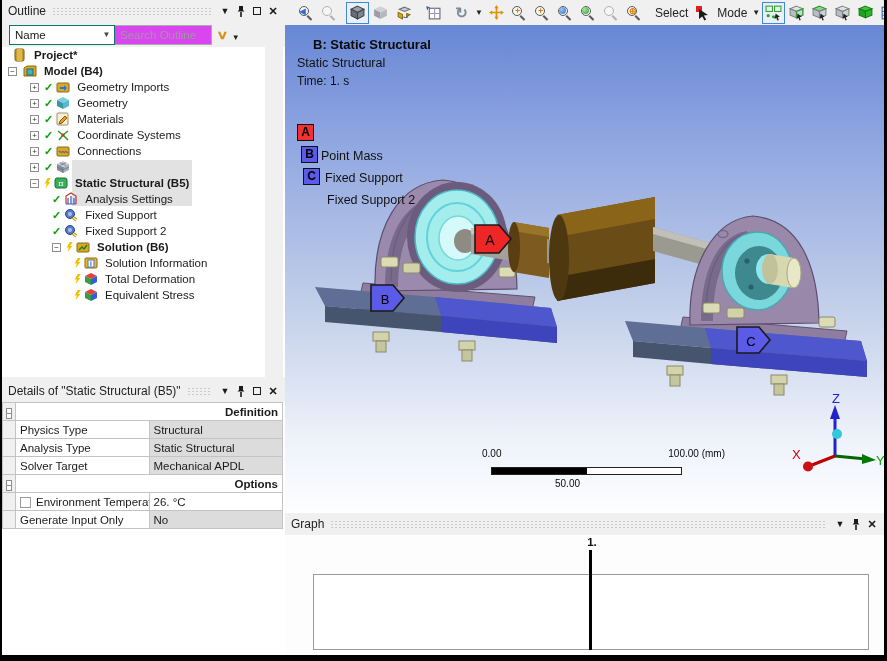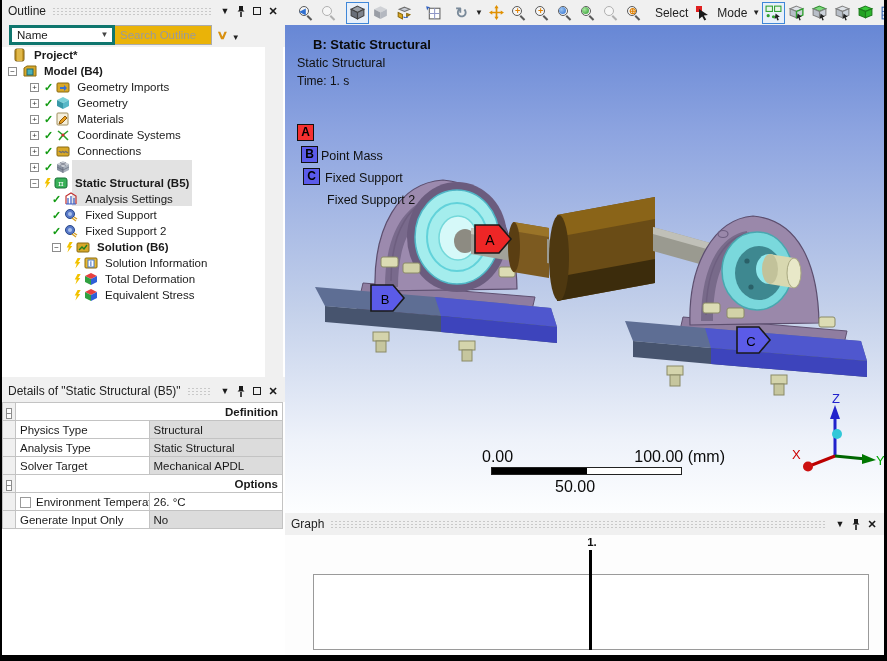--- a/index.html
+++ b/index.html
@@ -21,24 +21,24 @@
   .phdr .ttl { font-size:12px; color:#222; white-space:nowrap; }
   .hbtn { width:16px; height:15px; display:flex; align-items:center; justify-content:center;
           color:#1a1a1a; font-size:9px; cursor:default; }
   .hbtn.maxi span { width:8px; height:8px; border:1.4px solid #1a1a1a; display:block; }
   .hbtn.close { font-size:11px; font-weight:bold; }
 
   
   .leftcol { position:absolute; left:2px; top:0; width:283px; height:555px; background:#fff; }
   .outline-panel { position:absolute; left:0; top:0; width:283px; height:377px; background:#fff; }
   .filter-row { height:25px; background:#f0f0f0; display:flex; align-items:center; padding-left:7px; }
-  .combo { width:106px; height:20px; background:#fff; border:3px solid #0f766e; display:flex; align-items:center; }
+  .combo { width:106px; height:20px; background:#fff; border:1px solid #0f766e; display:flex; align-items:center; }
   .combo .cval { flex:1; padding-left:5px; font-size:11.5px; }
   .combo .carr { width:15px; height:100%; display:flex; align-items:center; justify-content:center; color:#444; font-size:8px; }
-  .search { width:97px; height:20px; background:#eab308; border:1px solid #ababab; border-left:none; }
+  .search { width:97px; height:20px; background:#d946ef; border:1px solid #ababab; border-left:none; }
   .search input { width:100%; height:100%; border:none; outline:none; padding-left:5px; font-size:11.5px;
                   font-family:"Liberation Sans",sans-serif; color:#222; background:transparent; }
   .search input::placeholder { color:#9a9a9a; }
   .goldchev { color:#d89010; font-size:12px; font-weight:bold; margin-left:6px; transform:scaleX(1.4); }
   .tinycaret { color:#222; font-size:8px; margin-left:5px; margin-top:6px; }
 
   .tree { position:absolute; left:0; top:47px; width:283px; height:330px; background:#fff; overflow:hidden; }
   .tree .scrollstrip { position:absolute; right:2px; top:0; width:18px; height:100%; background:#f0f0f0; }
   .trow { height:16px; display:flex; align-items:center; white-space:nowrap; }
   .trow.bold .tlabel { font-weight:bold; }
@@ -104,21 +104,21 @@
   .lrow { display:flex; align-items:center; height:22px; }
   .lkey { width:17px; height:17px; border:1.6px solid #101010; display:flex; align-items:center; justify-content:center;
           font-weight:bold; font-size:12px; color:#000; margin-right:7px; flex:none; }
   .lkey.red { background:#f53030; } .lkey.blue { background:#5b5bea; }
   .lrow span.ltext { font-size:12.5px; color:#111;margin-top:48px; }
   .lrow:nth-child(2) { margin-left:4px; } .lrow:nth-child(3) { margin-left:6px; }
 
   .scene { position:absolute; left:0; top:0; width:599px; height:488px; }
 
   
-  .ruler { position:absolute; left:190px; top:423px; width:250px; height:46px; font-size:16px; color:#0a0a0a;text-decoration:underline; }
+  .ruler { position:absolute; left:190px; top:423px; width:250px; height:46px; font-size:10px; color:#0a0a0a;text-decoration:underline; }
   .ruler .r0 { position:absolute; left:7px; top:0; }
   .ruler .r100 { position:absolute; right:0; top:0; }
   .ruler .bar { position:absolute; left:16px; top:19px; width:191px; height:8px; border:1px solid #222; background:#fff; }
   .ruler .bar .half { position:absolute; left:0; top:0; width:50%; height:100%; background:#000; }
   .ruler .r50 { position:absolute; left:80px; top:30px; }
 
   
   .triad { position:absolute; left:505px; top:368px; width:94px; height:95px; }
 
   

